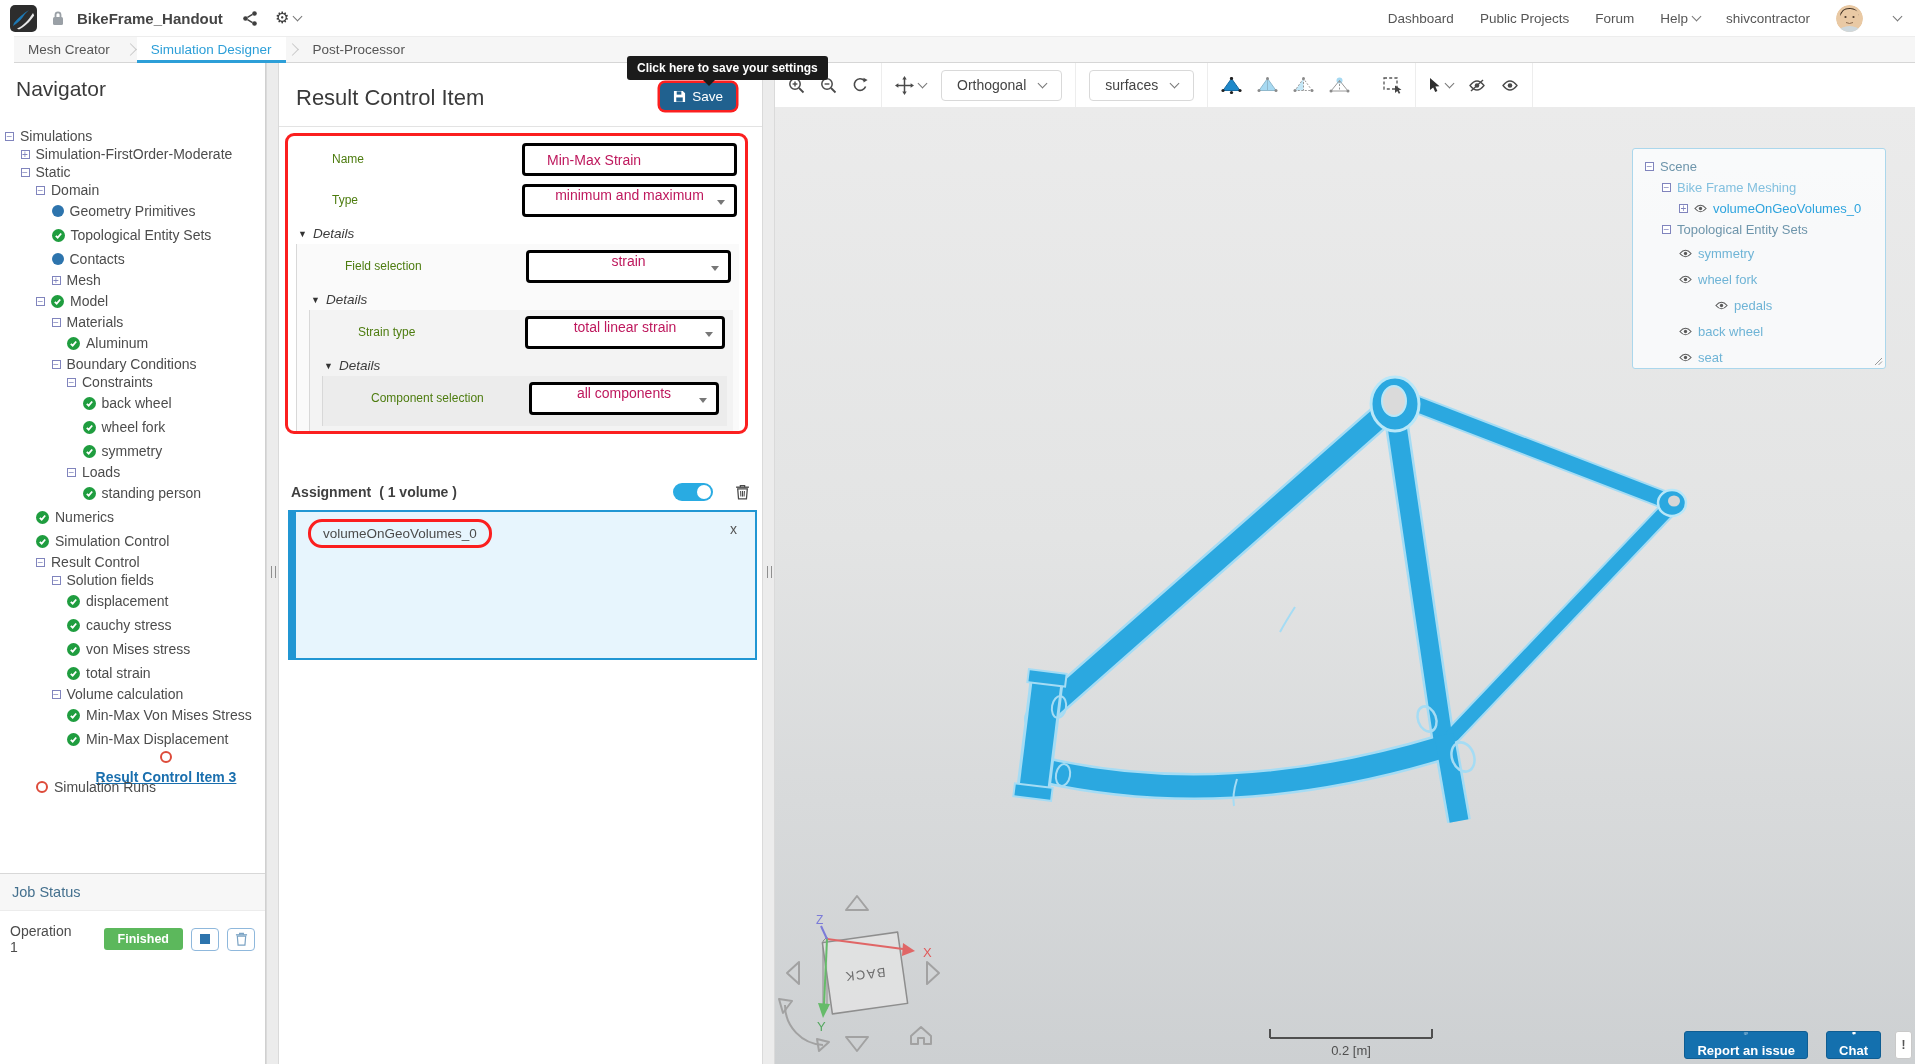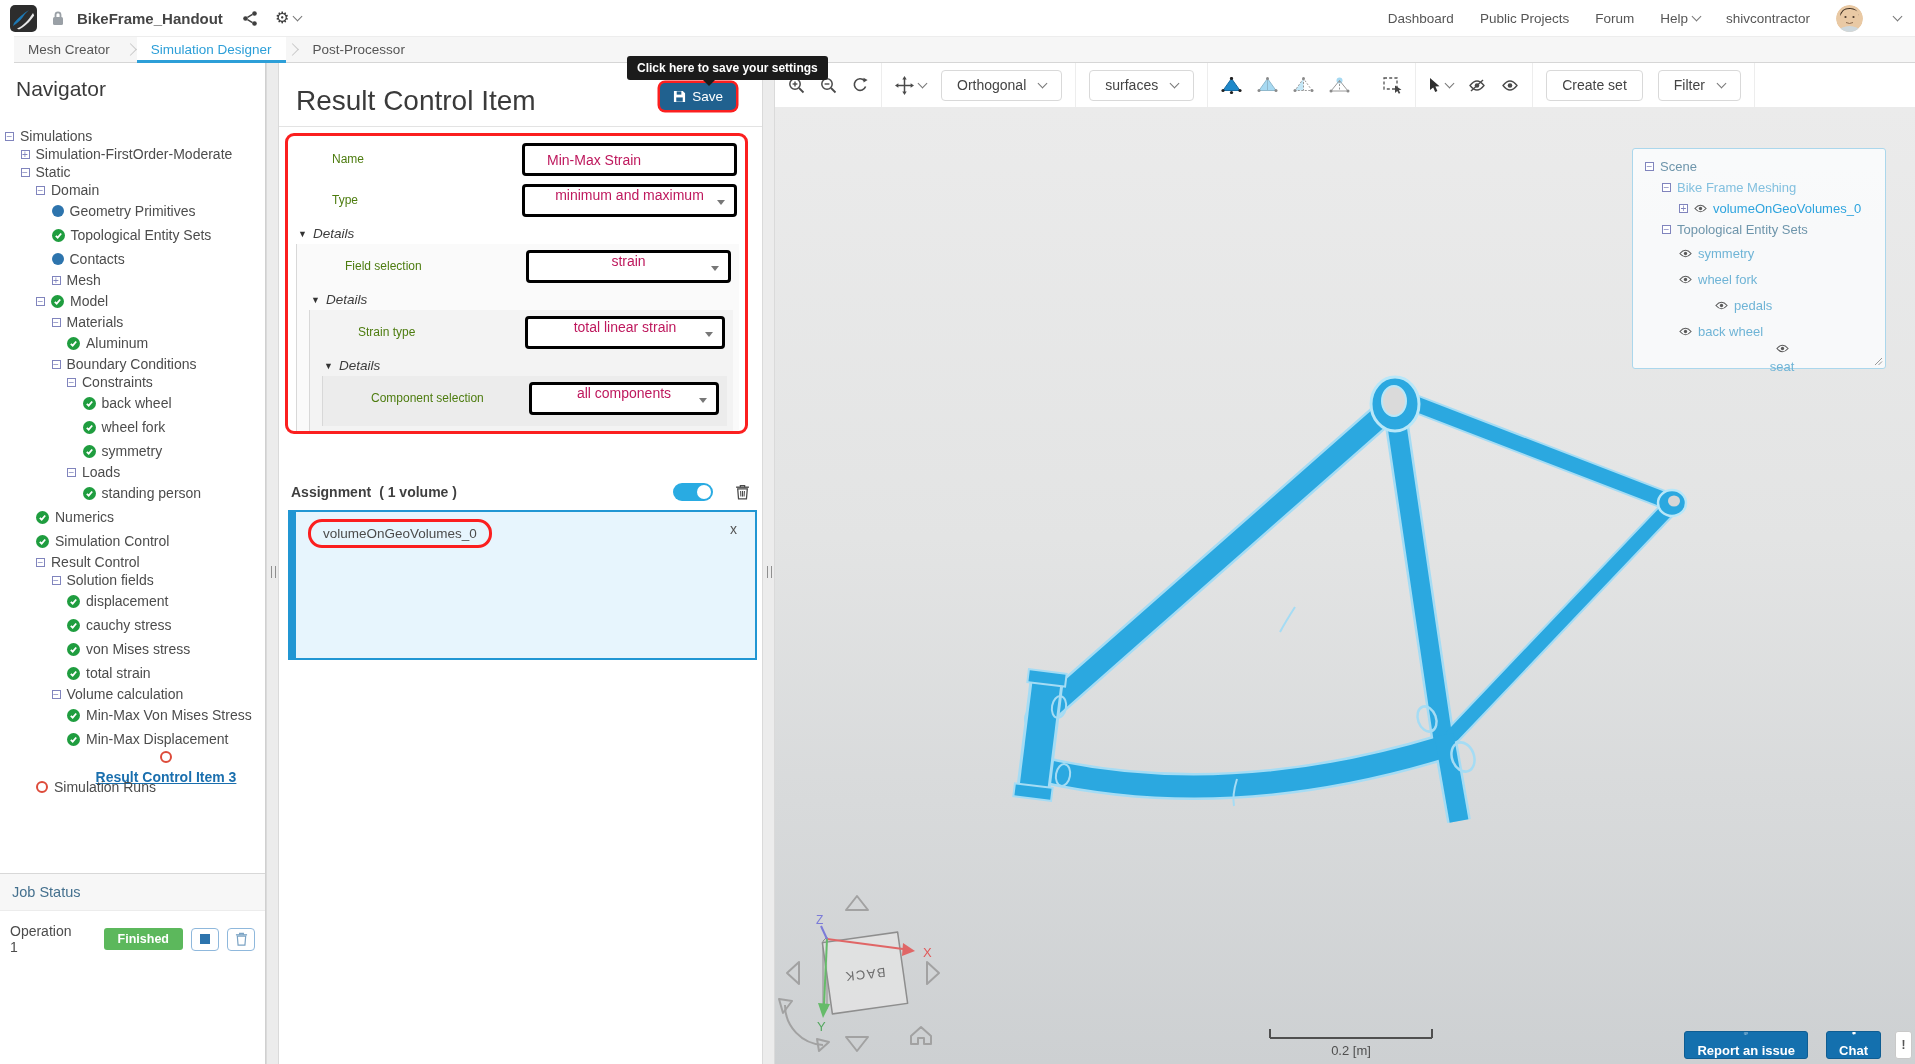--- a/index.html
+++ b/index.html
@@ -48,21 +48,21 @@
   .js-btn{width:28px;height:23px;border:1px solid #8fb8dc;border-radius:4px;background:#fff;display:flex;align-items:center;justify-content:center;margin-left:8px;cursor:pointer;}
   .js-stop{width:10px;height:10px;background:#2d74ad;}
 
   
   .gutter{width:13px;min-width:13px;background:#ececec;border-left:1px solid #dadada;border-right:1px solid #dadada;box-sizing:border-box;position:relative;}
   .grip{position:absolute;top:503px;left:4px;width:3px;height:12px;border-left:1px solid #8f8f8f;border-right:1px solid #8f8f8f;}
 
   
   .panel{width:483px;min-width:483px;background:#fff;position:relative;}
   .p-head{height:63px;border-bottom:1px solid #e3e3e3;position:relative;}
-  .p-title{position:absolute;left:17px;top:22px;font-size:28px;color:#3a3a3a;}
+  .p-title{position:absolute;left:17px;top:22px;font-size:22px;color:#3a3a3a;}
   .save-btn{position:absolute;right:26px;top:20px;background:#20618f;color:#fff;font-size:13.5px;padding:6px 13px;border-radius:5px;border:none;display:flex;align-items:center;gap:6px;box-shadow:0 0 0 2.5px #fb1f1f;cursor:pointer;font-family:inherit;}
   .tooltip{position:absolute;left:627px;top:-7px;z-index:60;background:#1b1b1b;color:#fff;font-size:12px;font-weight:700;padding:5px 10px;border-radius:3px;white-space:nowrap;}
   .tooltip::after{content:"";position:absolute;left:76px;bottom:-6px;border:6px solid transparent;border-top:6px solid #1b1b1b;border-bottom:none;}
 
   .form{position:absolute;left:6px;top:70px;width:463px;height:301px;border:3px solid #fb1f1f;border-radius:9px;box-sizing:border-box;padding-top:3px;overflow:hidden;}
   .frow{display:flex;justify-content:space-between;padding:4px 8px;}
   .flabel{font-size:12px;color:#4d7c0f;padding-top:9px;margin-left:36px;}
   .control{height:33px;border:3px solid #000000;border-radius:4px;box-sizing:border-box;font-size:14px;color:#be185d;background:#fff;}
   input.control{width:215px;padding:0 10px 0 22px;font-family:inherit;outline:none;}
   .selc{width:215px;position:relative;display:flex;align-items:flex-start;justify-content:center;cursor:pointer;}
@@ -607,29 +607,20 @@
                 <line x1="3" y1="12" x2="15" y2="1" stroke="#4a4a4a" stroke-width="1.4"></line>
               </svg>
             </span>
           <span class="vicon">
               <svg width="18" height="13" viewBox="0 0 18 13">
                 <path d="M2 6.5 Q9 -2.5 16 6.5 Q9 15.5 2 6.5Z" fill="none" stroke="#4a4a4a" stroke-width="1.3"></path>
                 <circle cx="9" cy="6.5" r="2.3" fill="#4a4a4a"></circle>
               </svg>
             </span>
         </div>
-        <div class="vgroup">
-          <button class="vbtn">
-              <span>Create set</span>
-            </button>
-          <button class="vbtn">
-              <span>Filter</span>
-              <span class="car"></span>
-            </button>
-        </div>
         <div class="vgroup fill"></div>
       </div>
 
       <div class="canvas">
         <svg class="overlay-svg" viewBox="0 0 1140 957" preserveAspectRatio="none">
 
           <g>
             <path d="M262 612 L614 302" stroke="#a5dcf4" stroke-width="26" stroke-linecap="round" fill="none"></path>
             <path d="M620 305 L668 632" stroke="#a5dcf4" stroke-width="24" stroke-linecap="round" fill="none"></path>
             <path d="M628 292 L890 393" stroke="#a5dcf4" stroke-width="19" stroke-linecap="round" fill="none"></path>
@@ -747,21 +738,21 @@
               </div>
               <div class="srow leaf" style="padding-left: 46px;">
                 <span style="display:flex;">
                   <svg width="13" height="9" viewBox="0 0 14 9">
                     <path d="M1 4.5 Q7 -2.5 13 4.5 Q7 11.5 1 4.5Z" fill="none" stroke="#5a5a5a" stroke-width="1.2"></path>
                     <circle cx="7" cy="4.5" r="1.8" fill="#5a5a5a"></circle>
                   </svg>
                 </span>
                 <span class="slabel">back wheel</span>
               </div>
-              <div class="srow leaf" style="padding-left: 46px; flex-direction: column;">
+              <div class="srow leaf" style="padding-left: 46px;">
                 <span style="display:flex;">
                   <svg width="13" height="9" viewBox="0 0 14 9">
                     <path d="M1 4.5 Q7 -2.5 13 4.5 Q7 11.5 1 4.5Z" fill="none" stroke="#5a5a5a" stroke-width="1.2"></path>
                     <circle cx="7" cy="4.5" r="1.8" fill="#5a5a5a"></circle>
                   </svg>
                 </span>
                 <span class="slabel">seat</span>
               </div>
             </div>
           <span class="resize">

